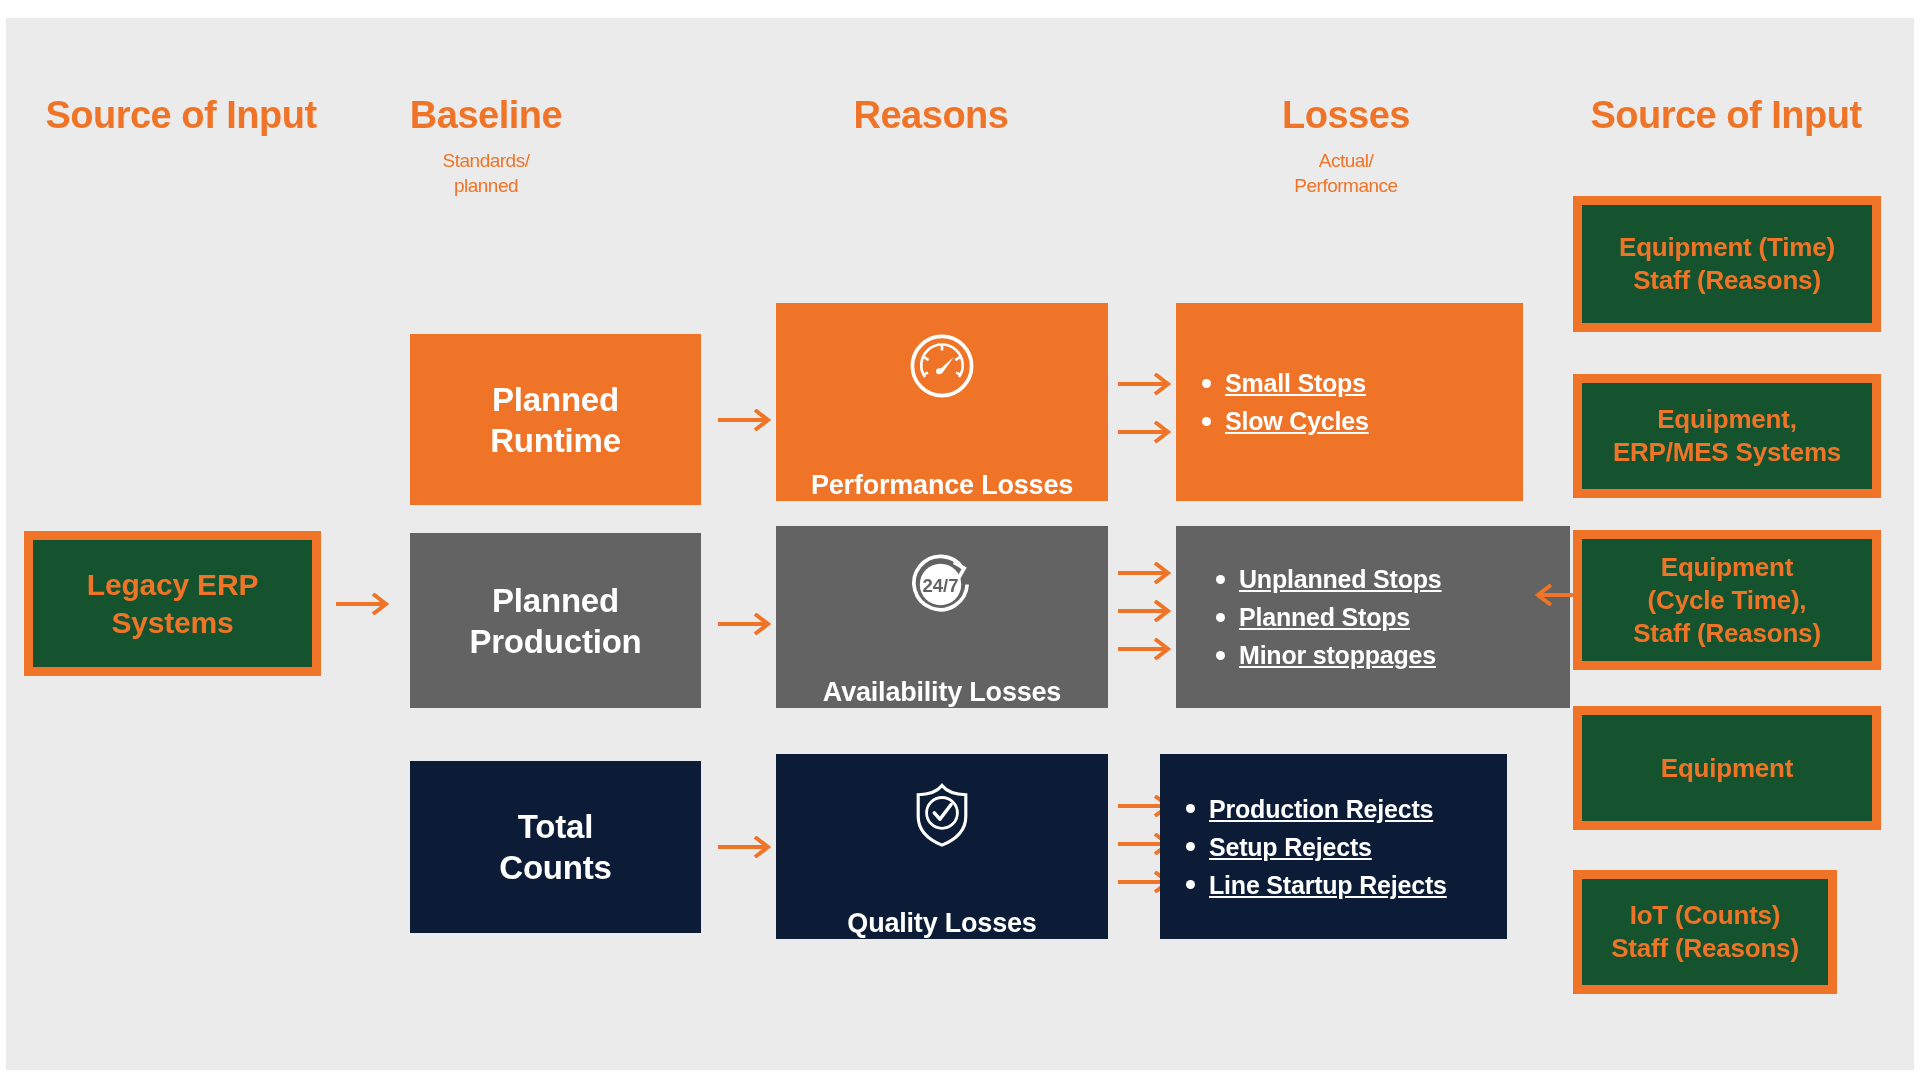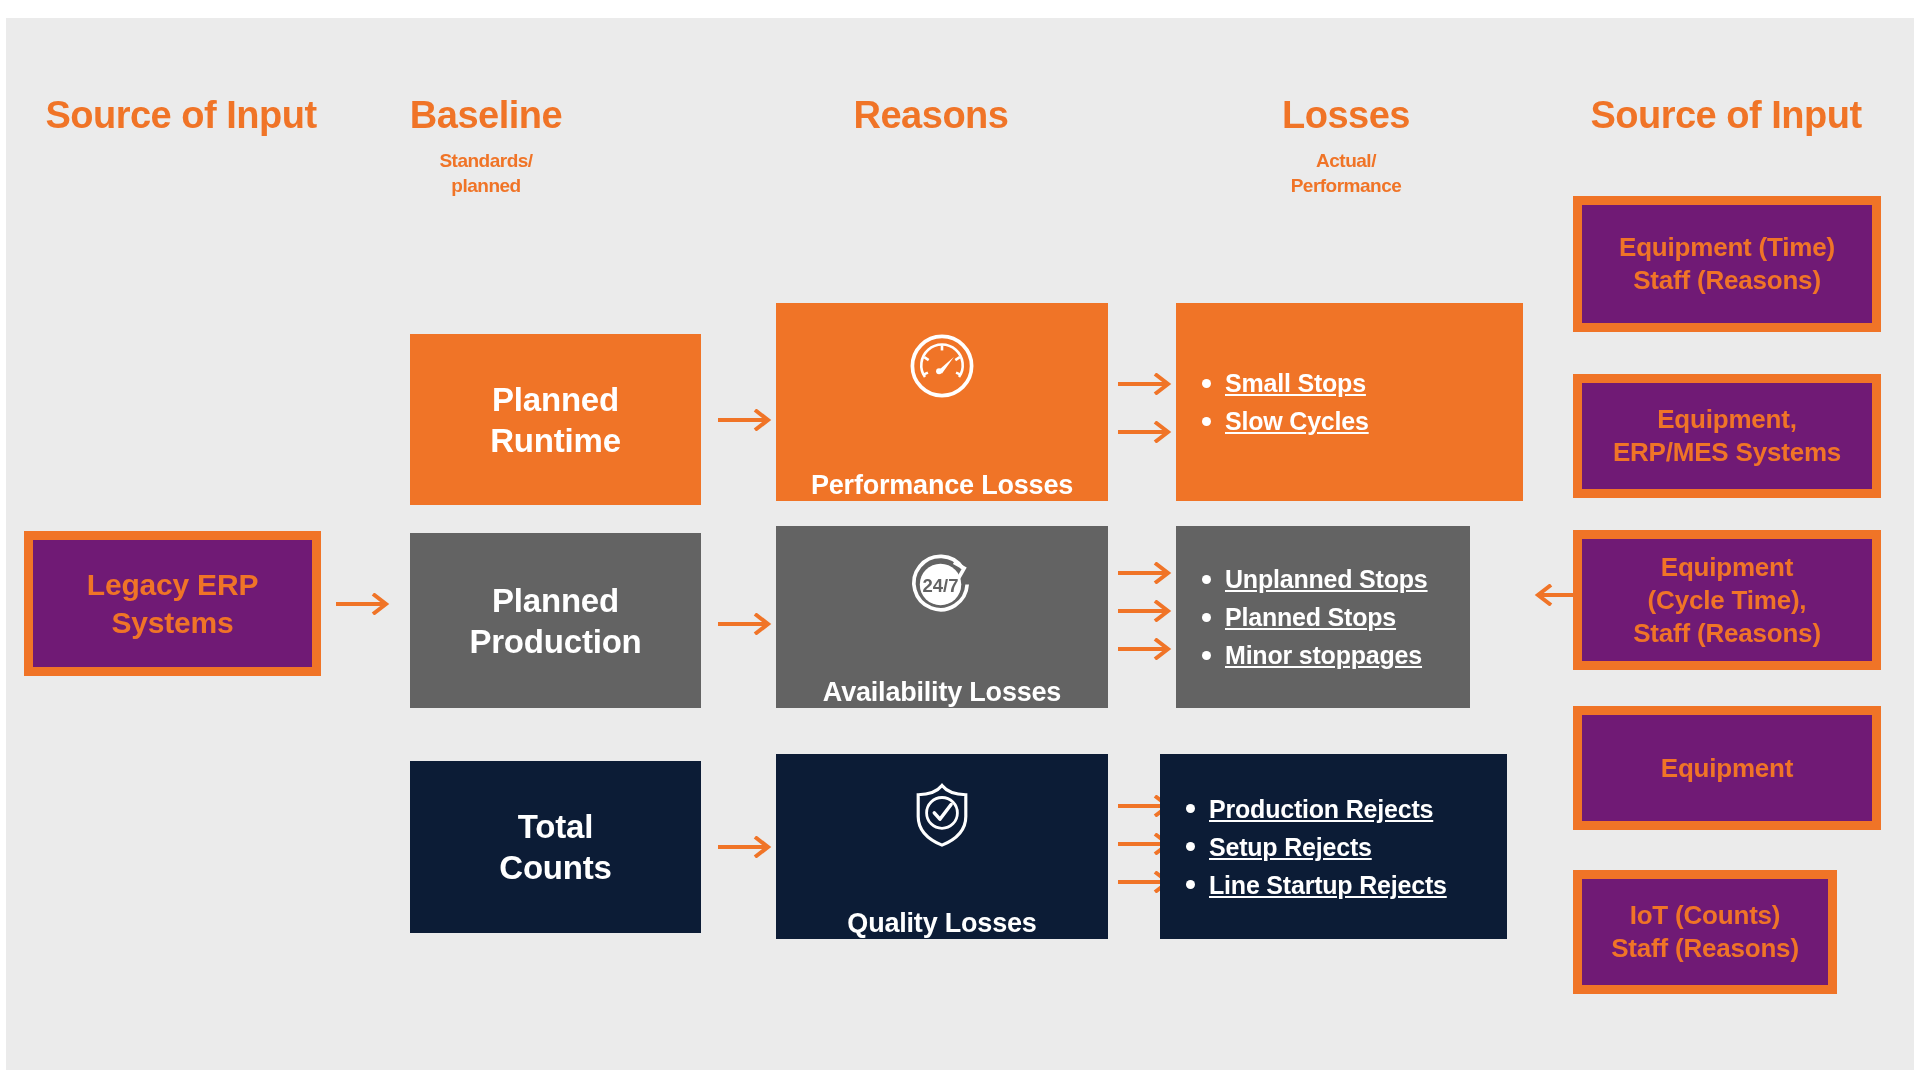--- a/index.html
+++ b/index.html
@@ -32,21 +32,21 @@
   }
   .col-head .big{
     font-size:38px;
     line-height:44px;
     white-space:nowrap;
   }
   .col-head .sub{
     font-size:19px;
     line-height:25px;
     margin-top:11px;
-    font-weight:bold;
+    font-weight:normal;
   }
 
   
   .box{
     position:absolute;
     box-sizing:border-box;
     display:flex;
     flex-direction:column;
     align-items:center;
     justify-content:center;
@@ -59,21 +59,21 @@
     font-size:33px;
     font-weight:bold;
     line-height:41px;
     text-align:center;
     letter-spacing:-0.2px;
   }
 
   
   .outlined{
     border:9px solid #F07427;
-    background:#701a75;
+    background:#14532d;
     color:#F07427;
   }
   .outlined .otext{
     font-size:26px;
     font-weight:bold;
     line-height:33px;
     text-align:center;
     letter-spacing:-0.2px;
     padding:0 6px;
   }
@@ -304,21 +304,21 @@
             <span class="dot"></span>
             <span>Small Stops</span>
           </li>
         <li>
             <span class="dot"></span>
             <span>Slow Cycles</span>
           </li>
       </ul>
     </div>
 
-    <div class="loss-box filled-gray" style="left:1170px;top:508px;width:294px;height:182px;">
+    <div class="loss-box filled-gray" style="left:1170px;top:508px;width:394px;height:182px;padding-left:14px;">
       <ul class="bullets">
         <li>
             <span class="dot"></span>
             <span>Unplanned Stops</span>
           </li>
         <li>
             <span class="dot"></span>
             <span>Planned Stops</span>
           </li>
         <li>

